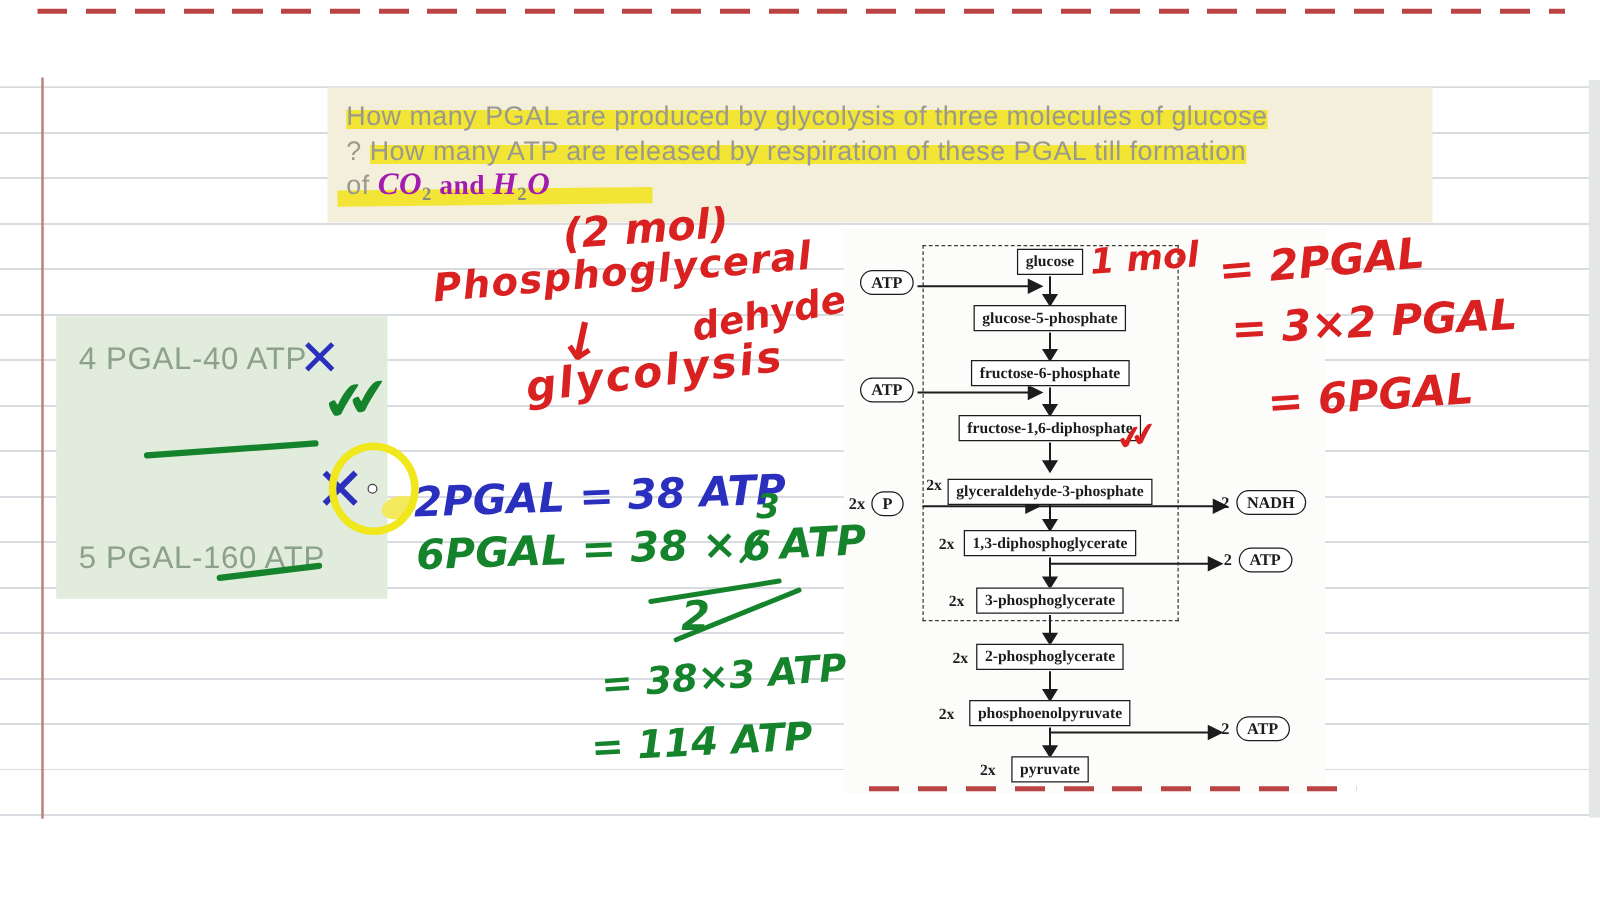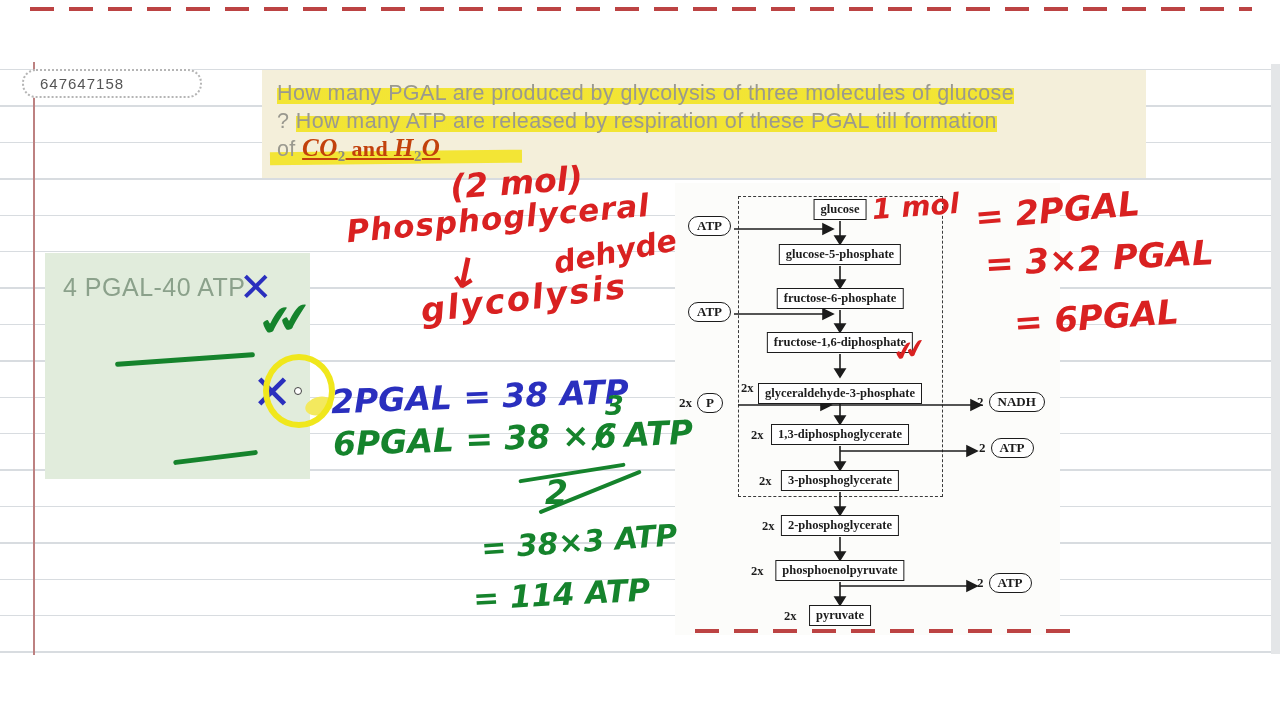--- a/index.html
+++ b/index.html
@@ -17,21 +17,21 @@
   
   .id-box { position:absolute; left:22px; top:69px; width:180px; height:29px; background:#fff;
     border:2px dotted #b5b5b5; border-radius:14px; display:flex; align-items:center; padding-left:16px;
     font-size:15px; color:#555; letter-spacing:1px; }
 
   
   .qbox { position:absolute; left:262px; top:70px; width:884px; height:108px; background:#f4efda; }
   .qline { position:absolute; left:15px; white-space:nowrap; font-size:21.5px; color:#9a998f; letter-spacing:0.4px; }
   .hl { background:linear-gradient(to bottom, rgba(242,227,23,0) 30%, rgba(242,227,23,0.85) 30%, rgba(242,227,23,0.85) 94%, rgba(242,227,23,0) 94%); }
   .hlbar { position:absolute; left:8px; top:81px; width:252px; height:13px; background:rgba(242,227,23,0.85); transform:rotate(-0.6deg); }
-  .mathv { font-family:"Liberation Serif", serif; font-weight:bold; font-style:italic; color:#c2410c; font-size:25px;text-decoration:underline; }
+  .mathv { font-family:"Liberation Serif", serif; font-weight:bold; font-style:italic; color:#a21caf; font-size:25px; }
   .mathsub { font-family:"Liberation Serif", serif; font-weight:bold; color:#8b8b81; font-size:15px; vertical-align:-5px; }
 
   
   .obox { position:absolute; left:45px; top:253px; width:265px; height:226px; background:#e1ecdc; }
   .opt { position:absolute; left:18px; white-space:nowrap; font-size:25px; color:#8ba18b; letter-spacing:0.5px;text-align:center; }
 
   
   .hw { position:absolute; font-family:"DejaVu Sans", sans-serif; font-style:italic; font-weight:bold;
     white-space:nowrap; line-height:1; z-index:5; }
   .red { color:#d92121; } .blue { color:#2a2fbe; } .green { color:#15832c; }
@@ -62,39 +62,37 @@
 <body>
 
 <div class="stage">
 
   <div class="ruled"></div>
   <div class="margin-line"></div>
   <div class="edge-strip"></div>
   <div class="rdash" style="left:30px; top:7px; width:1222px;"></div>
   <div class="rdash" style="left:695px; top:629px; width:390px; z-index:3;"></div>
 
-  <div class="id-box">
-    <span>647647158</span>
-  </div>
 
   <div class="qbox">
     <div class="hlbar"></div>
     <div class="qline" style="top:39px;">
       <span>? </span><span class="hl">How many ATP are released by respiration of these PGAL till formation</span>
     </div>
     <div class="qline" style="top:11px;">
       <span class="hl">How many PGAL are produced by glycolysis of three molecules of glucose</span>
     </div>
     <div class="qline" style="top:64px;">
       <span>of </span><span class="mathv">CO</span><span class="mathsub">2</span><span class="mathv" style="font-style:normal; font-size:22px;"> and </span><span class="mathv">H</span><span class="mathsub">2</span><span class="mathv">O</span>
     </div>
   </div>
 
   <div class="obox">
     <div class="opt" style="top:20px;">4 PGAL-40 ATP</div>
+    <div class="opt" style="top:179px;">5 PGAL-160 ATP</div>
   </div>
 
   <div class="hw red" style="left:450px; top:166px; font-size:33px; transform:rotate(-4deg);">(2 mol)</div>
   <div class="hw red" style="left:346px; top:203px; font-size:31px; letter-spacing:1px; transform:rotate(-5deg);">Phosphoglyceral</div>
   <div class="hw red" style="left:553px; top:237px; font-size:30px; transform:rotate(-11deg);">dehyde</div>
   <div class="hw red" style="left:447px; top:253px; font-size:42px; transform:rotate(12deg);">↓</div>
   <div class="hw red" style="left:420px; top:281px; font-size:34px; letter-spacing:2px; transform:rotate(-7deg);">glycolysis</div>
   <div class="hw red" style="left:872px; top:193px; font-size:28px; transform:rotate(-4deg);">1 mol</div>
   <div class="hw red" style="left:975px; top:193px; font-size:34px; transform:rotate(-5deg);">= 2PGAL</div>
   <div class="hw red" style="left:985px; top:241px; font-size:34px; transform:rotate(-3deg);">= 3×2 PGAL</div>

